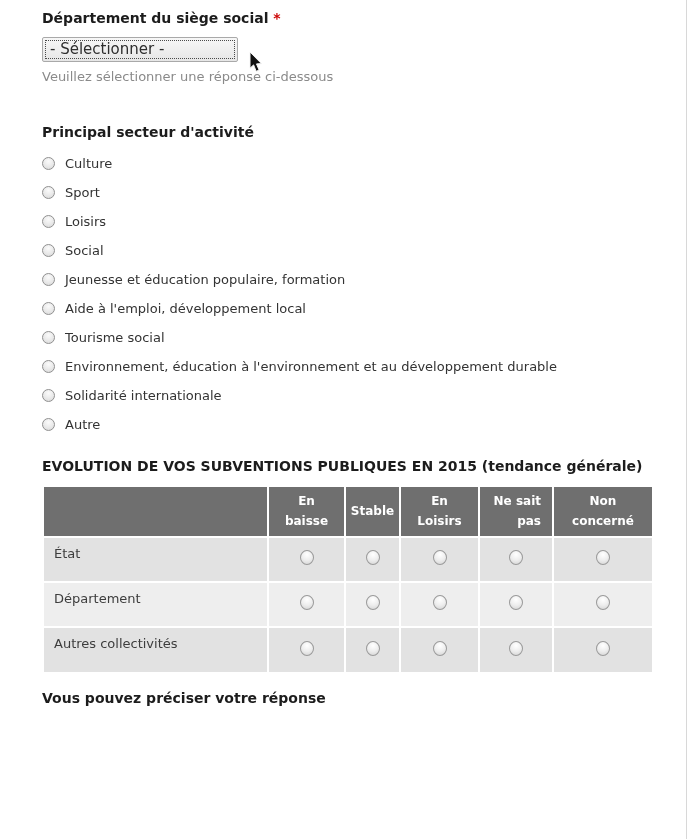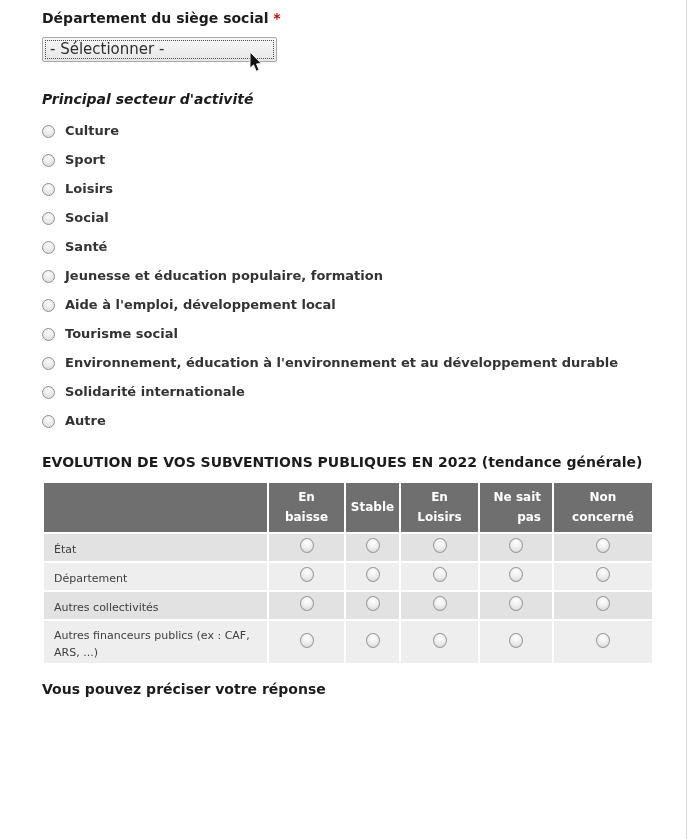--- a/index.html
+++ b/index.html
@@ -15,46 +15,45 @@
 
   .q-heading {
     font-size: 14px; font-weight: bold; color: #1c1c1c;
     line-height: 1.1;
   }
   .required { color: #cc0000; font-weight: bold; }
 
   
   .select-box {
     margin-top: 11px;
-    width: 235px; height: 25px;
+    width: 196px; height: 25px;
     background: linear-gradient(180deg, #f7f7f7 0%, #ededed 60%, #e6e6e6 100%);
     border: 1px solid #a9a9a9;
     border-radius: 2px;
     outline: 1px dotted #4a4a4a;
     outline-offset: -4px;
     font-size: 15px; color: #2e2e2e;
     line-height: 23px;
     padding-left: 7px;
     cursor: default;
   }
 
   .helper {
     font-size: 13px; color: #8a8a8a;
     margin-top: 7px;
   }
 
-  .section-gap { margin-top: 30px; font-style: italic; }
+  .section-gap { margin-top: 41px; }
 
   .options { list-style: none; margin-top: 16px; }
   .options li {
-    display: flex; align-items: flex-end;
+    display: flex; align-items: flex-start;
     margin-bottom: 15px;
     font-size: 13px; color: #333;
     line-height: 14px;
-    font-weight: bold;
   }
   .radio {
     display: inline-block;
     width: 13px; height: 13px;
     border: 1px solid #909090;
     border-radius: 50%;
     background: radial-gradient(circle at 50% 30%, #fbfbfb 0%, #e9e9e9 55%, #d6d6d6 100%);
     flex: 0 0 13px;
   }
   .options .radio { margin-right: 10px; }
@@ -79,22 +78,22 @@
   }
   .th-inner { display: inline-block; }
   table.matrix th:nth-child(2) .th-inner { max-width: 48px; }
   table.matrix th:nth-child(4) .th-inner { max-width: 52px; }
   table.matrix th:nth-child(5) .th-inner { max-width: 50px; text-align: right; }
   table.matrix th:nth-child(6) .th-inner { max-width: 62px; }
 
   table.matrix tbody tr:nth-child(odd) td  { background: #e2e2e2; }
   table.matrix tbody tr:nth-child(even) td { background: #eeeeee; }
   td.row-label {
-    font-size: 11px; color: #3d3d3d;
-    padding: 6px 8px 2px 10px;
+    font-size: 13px; color: #3d3d3d;
+    padding: 6px 8px 17px 10px;
     height: 29px;
     line-height: 1.55;
     vertical-align: middle;
   }
   td.radio-cell { text-align: center; vertical-align: middle; }
   .table-radio {
     width: 14px; height: 15px;
     border-radius: 50%;
     border: 1px solid #9a9a9a;
     background: radial-gradient(circle at 50% 28%, #ffffff 0%, #eeeeee 50%, #d2d2d2 100%);
@@ -121,20 +120,21 @@
 
   <div class="q-heading">
     <span>Département du siège social</span>
     <span class="required">*</span>
   </div>
 
   <div class="select-box">
     <span>- Sélectionner -</span>
   </div>
 
+  <div class="helper">Veuillez sélectionner une réponse ci-dessous</div>
 
   <div class="q-heading section-gap">Principal secteur d'activité</div>
 
   <ul class="options">
   <li>
     <span class="radio"></span>
     <span class="opt-label">Culture</span>
   </li>
 
   <li>
@@ -145,24 +145,20 @@
   <li>
     <span class="radio"></span>
     <span class="opt-label">Loisirs</span>
   </li>
 
   <li>
     <span class="radio"></span>
     <span class="opt-label">Social</span>
   </li>
 
-  <li>
-    <span class="radio"></span>
-    <span class="opt-label">Santé</span>
-  </li>
 
   <li>
     <span class="radio"></span>
     <span class="opt-label">Jeunesse et éducation populaire, formation</span>
   </li>
 
 
   <li>
     <span class="radio"></span>
     <span class="opt-label">Aide à l'emploi, développement local</span>
@@ -183,21 +179,21 @@
     <span class="opt-label">Solidarité internationale</span>
   </li>
 
   <li>
     <span class="radio"></span>
     <span class="opt-label">Autre</span>
   </li>
 </ul>
 
 
-  <div class="q-heading matrix-title">EVOLUTION DE VOS SUBVENTIONS PUBLIQUES EN 2022 (tendance générale)</div>
+  <div class="q-heading matrix-title">EVOLUTION DE VOS SUBVENTIONS PUBLIQUES EN 2015 (tendance générale)</div>
 
   <table class="matrix">
     <colgroup>
       <col style="width:225px">
         <col style="width:77px">
         <col style="width:55px">
       <col style="width:79px">
         <col style="width:74px">
         <col style="width:100px">
     </colgroup>
@@ -229,28 +225,20 @@
           <td class="radio-cell"><span class="radio table-radio"></span></td>
         </tr>
         <tr>
           <td class="row-label">Autres collectivités</td>
           <td class="radio-cell"><span class="radio table-radio"></span></td>
           <td class="radio-cell"><span class="radio table-radio"></span></td>
           <td class="radio-cell"><span class="radio table-radio"></span></td>
           <td class="radio-cell"><span class="radio table-radio"></span></td>
           <td class="radio-cell"><span class="radio table-radio"></span></td>
         </tr>
-        <tr>
-          <td class="row-label">Autres financeurs publics (ex : CAF, ARS, ...)</td>
-          <td class="radio-cell"><span class="radio table-radio"></span></td>
-          <td class="radio-cell"><span class="radio table-radio"></span></td>
-          <td class="radio-cell"><span class="radio table-radio"></span></td>
-          <td class="radio-cell"><span class="radio table-radio"></span></td>
-          <td class="radio-cell"><span class="radio table-radio"></span></td>
-        </tr>
       </tbody>
   </table>
 
   <div class="q-heading precision-heading">Vous pouvez préciser votre réponse</div>
 
 </div>
 
 <div class="window-right-edge"></div>
 
 <svg class="mouse-cursor" viewBox="0 0 14 21">

